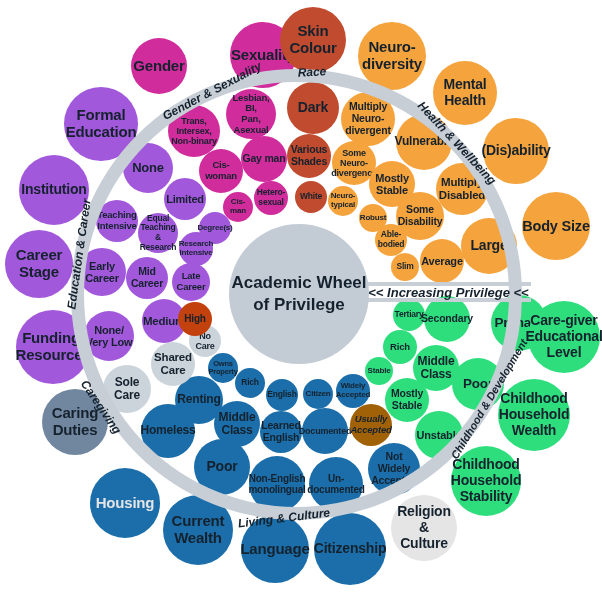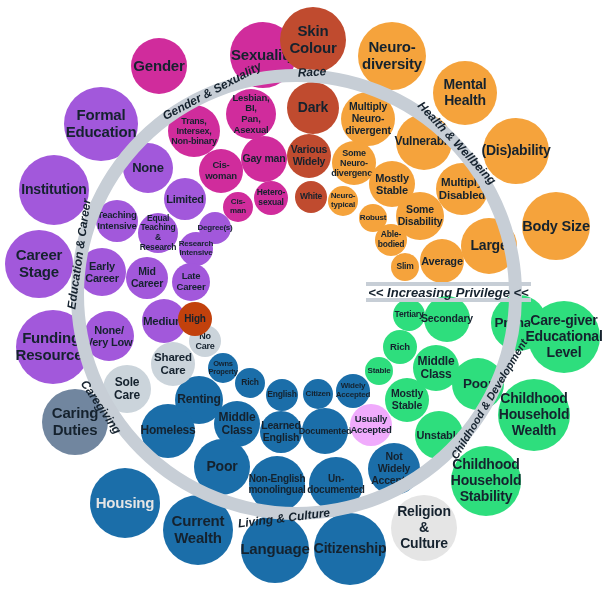--- a/index.html
+++ b/index.html
@@ -76,21 +76,21 @@
 Pan, Asexual</div>
       <div class="bubble" style="left: 199px; top: 149px; height: 44px; width: 44px; background: rgb(208, 44, 156); color: rgb(21, 34, 46); font-size: 9.5px;">Cis-woman</div>
       <div class="bubble" style="left: 241px; top: 136px; height: 46px; width: 46px; background: rgb(208, 44, 156); color: rgb(21, 34, 46); font-size: 10.5px;">Gay man</div>
       <div class="bubble" style="left: 223px; top: 192px; height: 30px; width: 30px; background: rgb(208, 44, 156); color: rgb(21, 34, 46); font-size: 8px;">Cis-man</div>
       <div class="bubble" style="left: 254px; top: 181px; height: 34px; width: 34px; background: rgb(208, 44, 156); color: rgb(21, 34, 46); font-size: 8.5px;">Hetero-
 sexual</div>
       <div class="bubble" style="left: 280px; top: 7px; height: 66px; width: 66px; background: rgb(192, 75, 47); color: rgb(21, 34, 46); font-size: 15px;">Skin
 Colour</div>
       <div class="bubble" style="left: 287px; top: 82px; height: 52px; width: 52px; background: rgb(192, 75, 47); color: rgb(21, 34, 46); font-size: 14px;">Dark</div>
       <div class="bubble" style="left: 287px; top: 134px; height: 44px; width: 44px; background: rgb(192, 75, 47); color: rgb(21, 34, 46); font-size: 10.5px;">Various
-Widely</div>
+Shades</div>
       <div class="bubble" style="left: 295px; top: 181px; height: 32px; width: 32px; background: rgb(192, 75, 47); color: rgb(21, 34, 46); font-size: 8.5px;">White</div>
       <div class="bubble" style="left: 358px; top: 22px; height: 68px; width: 68px; background: rgb(245, 163, 60); color: rgb(21, 34, 46); font-size: 15px;">Neuro-
 diversity</div>
       <div class="bubble" style="left: 433px; top: 61px; height: 64px; width: 64px; background: rgb(245, 163, 60); color: rgb(21, 34, 46); font-size: 14px;">Mental
 Health</div>
       <div class="bubble" style="left: 483px; top: 118px; height: 66px; width: 66px; background: rgb(245, 163, 60); color: rgb(21, 34, 46); font-size: 14px;">(Dis)ability</div>
       <div class="bubble" style="left: 522px; top: 192px; height: 68px; width: 68px; background: rgb(245, 163, 60); color: rgb(21, 34, 46); font-size: 14.5px;">Body Size</div>
       <div class="bubble" style="left: 341px; top: 92px; height: 54px; width: 54px; background: rgb(245, 163, 60); color: rgb(21, 34, 46); font-size: 10.5px;">Multiply
 Neuro-
 divergent</div>
@@ -138,21 +138,21 @@
       <div class="bubble" style="left: 266px; top: 379px; height: 32px; width: 32px; background: rgb(27, 110, 169); color: rgb(21, 34, 46); font-size: 8.5px;">English</div>
       <div class="bubble" style="left: 303px; top: 379px; height: 30px; width: 30px; background: rgb(27, 110, 169); color: rgb(21, 34, 46); font-size: 8px;">Citizen</div>
       <div class="bubble" style="left: 336px; top: 374px; height: 34px; width: 34px; background: rgb(27, 110, 169); color: rgb(21, 34, 46); font-size: 8px;">Widely
 Accepted</div>
       <div class="bubble" style="left: 175px; top: 376px; height: 48px; width: 48px; background: rgb(27, 110, 169); color: rgb(21, 34, 46); font-size: 12px;">Renting</div>
       <div class="bubble" style="left: 214px; top: 401px; height: 46px; width: 46px; background: rgb(27, 110, 169); color: rgb(21, 34, 46); font-size: 12px;">Middle
 Class</div>
       <div class="bubble" style="left: 260px; top: 411px; height: 42px; width: 42px; background: rgb(27, 110, 169); color: rgb(21, 34, 46); font-size: 10.5px;">Learned
 English</div>
       <div class="bubble" style="left: 302px; top: 408px; height: 46px; width: 46px; background: rgb(27, 110, 169); color: rgb(21, 34, 46); font-size: 9px;">Documented</div>
-      <div class="bubble" style="left: 350px; top: 404px; height: 42px; width: 42px; background: #f0abfc; color: rgb(21, 34, 46); font-size: 9.5px;">Usually
+      <div class="bubble" style="left: 350px; top: 404px; height: 42px; width: 42px; background: #a16207; color: rgb(21, 34, 46); font-size: 9.5px; font-style: italic;">Usually
 Accepted</div>
       <div class="bubble" style="left: 141px; top: 404px; height: 54px; width: 54px; background: rgb(27, 110, 169); color: rgb(21, 34, 46); font-size: 12px;">Homeless</div>
       <div class="bubble" style="left: 194px; top: 439px; height: 56px; width: 56px; background: rgb(27, 110, 169); color: rgb(21, 34, 46); font-size: 14px;">Poor</div>
       <div class="bubble" style="left: 249px; top: 456px; height: 56px; width: 56px; background: rgb(27, 110, 169); color: rgb(21, 34, 46); font-size: 10px;">Non-English
 monolingual</div>
       <div class="bubble" style="left: 309px; top: 457px; height: 54px; width: 54px; background: rgb(27, 110, 169); color: rgb(21, 34, 46); font-size: 10px;">Un-
 documented</div>
       <div class="bubble" style="left: 368px; top: 443px; height: 52px; width: 52px; background: rgb(27, 110, 169); color: rgb(21, 34, 46); font-size: 10.5px;">Not Widely
 Accepted</div>
       <div class="bubble" style="left: 90px; top: 468px; height: 70px; width: 70px; background: rgb(27, 110, 169); color: #e5e5e5; font-size: 15px;">Housing</div>
@@ -194,20 +194,24 @@
       <div class="bubble" style="left: 172px; top: 263px; height: 38px; width: 38px; background: rgb(162, 88, 219); color: rgb(21, 34, 46); font-size: 9.5px;">Late
 Career</div>
       <div class="bubble" style="left: 84px; top: 311px; height: 50px; width: 50px; background: rgb(162, 88, 219); color: rgb(21, 34, 46); font-size: 11px;">None/
 Very Low</div>
       <div class="bubble" style="left: 129px; top: 299px; height: 44px; width: 44px; background: rgb(162, 88, 219); color: rgb(21, 34, 46); font-size: 11.5px; margin-left: 13px;">Medium</div>
       <div class="bubble" style="left: 178px; top: 302px; height: 34px; width: 34px; background: #c2410c; color: rgb(21, 34, 46); font-size: 10px;">High</div>
     </div>
   <div class="privilege-band" id="privilege-band" style="left: 366px; top: 282px; width: 165px; height: 20px; border-top: 4px solid rgb(199, 206, 214); border-bottom: 4px solid rgb(199, 206, 214);">
     <span style="font-size: 13px; color: rgb(21, 34, 46);">&lt;&lt; Increasing Privilege &lt;&lt;</span>
   </div>
+  <div class="center-circle" id="center-circle" style="left: 229px; top: 224px; height: 140px; width: 140px; background: rgb(195, 204, 213); color: rgb(21, 34, 46); font-size: 17px;">
+    <span>Academic Wheel
+of Privilege</span>
+  </div>
   <div id="arc-labels">
       <span class="arc-label" style="left: 212px; top: 91px; font-size: 12px; color: rgb(21, 34, 46); transform: translate(-50%, -50%) rotate(-28deg);">Gender &amp; Sexuality</span>
       <span class="arc-label" style="left: 312px; top: 72px; font-size: 12px; color: rgb(21, 34, 46); transform: translate(-50%, -50%) rotate(-3deg);">Race</span>
       <span class="arc-label" style="left: 457px; top: 143px; font-size: 12px; color: rgb(21, 34, 46); transform: translate(-50%, -50%) rotate(47deg);">Health &amp; Wellbeing</span>
       <span class="arc-label" style="left: 489px; top: 399px; font-size: 11px; color: rgb(21, 34, 46); transform: translate(-50%, -50%) rotate(-59deg);">Childhood &amp; Development</span>
       <span class="arc-label" style="left: 284px; top: 518px; font-size: 12px; color: rgb(21, 34, 46); transform: translate(-50%, -50%) rotate(-7deg);">Living &amp; Culture</span>
       <span class="arc-label" style="left: 101px; top: 407px; font-size: 12px; color: rgb(21, 34, 46); transform: translate(-50%, -50%) rotate(56deg);">Caregiving</span>
       <span class="arc-label" style="left: 79px; top: 254px; font-size: 12px; color: rgb(21, 34, 46); transform: translate(-50%, -50%) rotate(-82deg);">Education &amp; Career</span>
     </div>
 </div>

